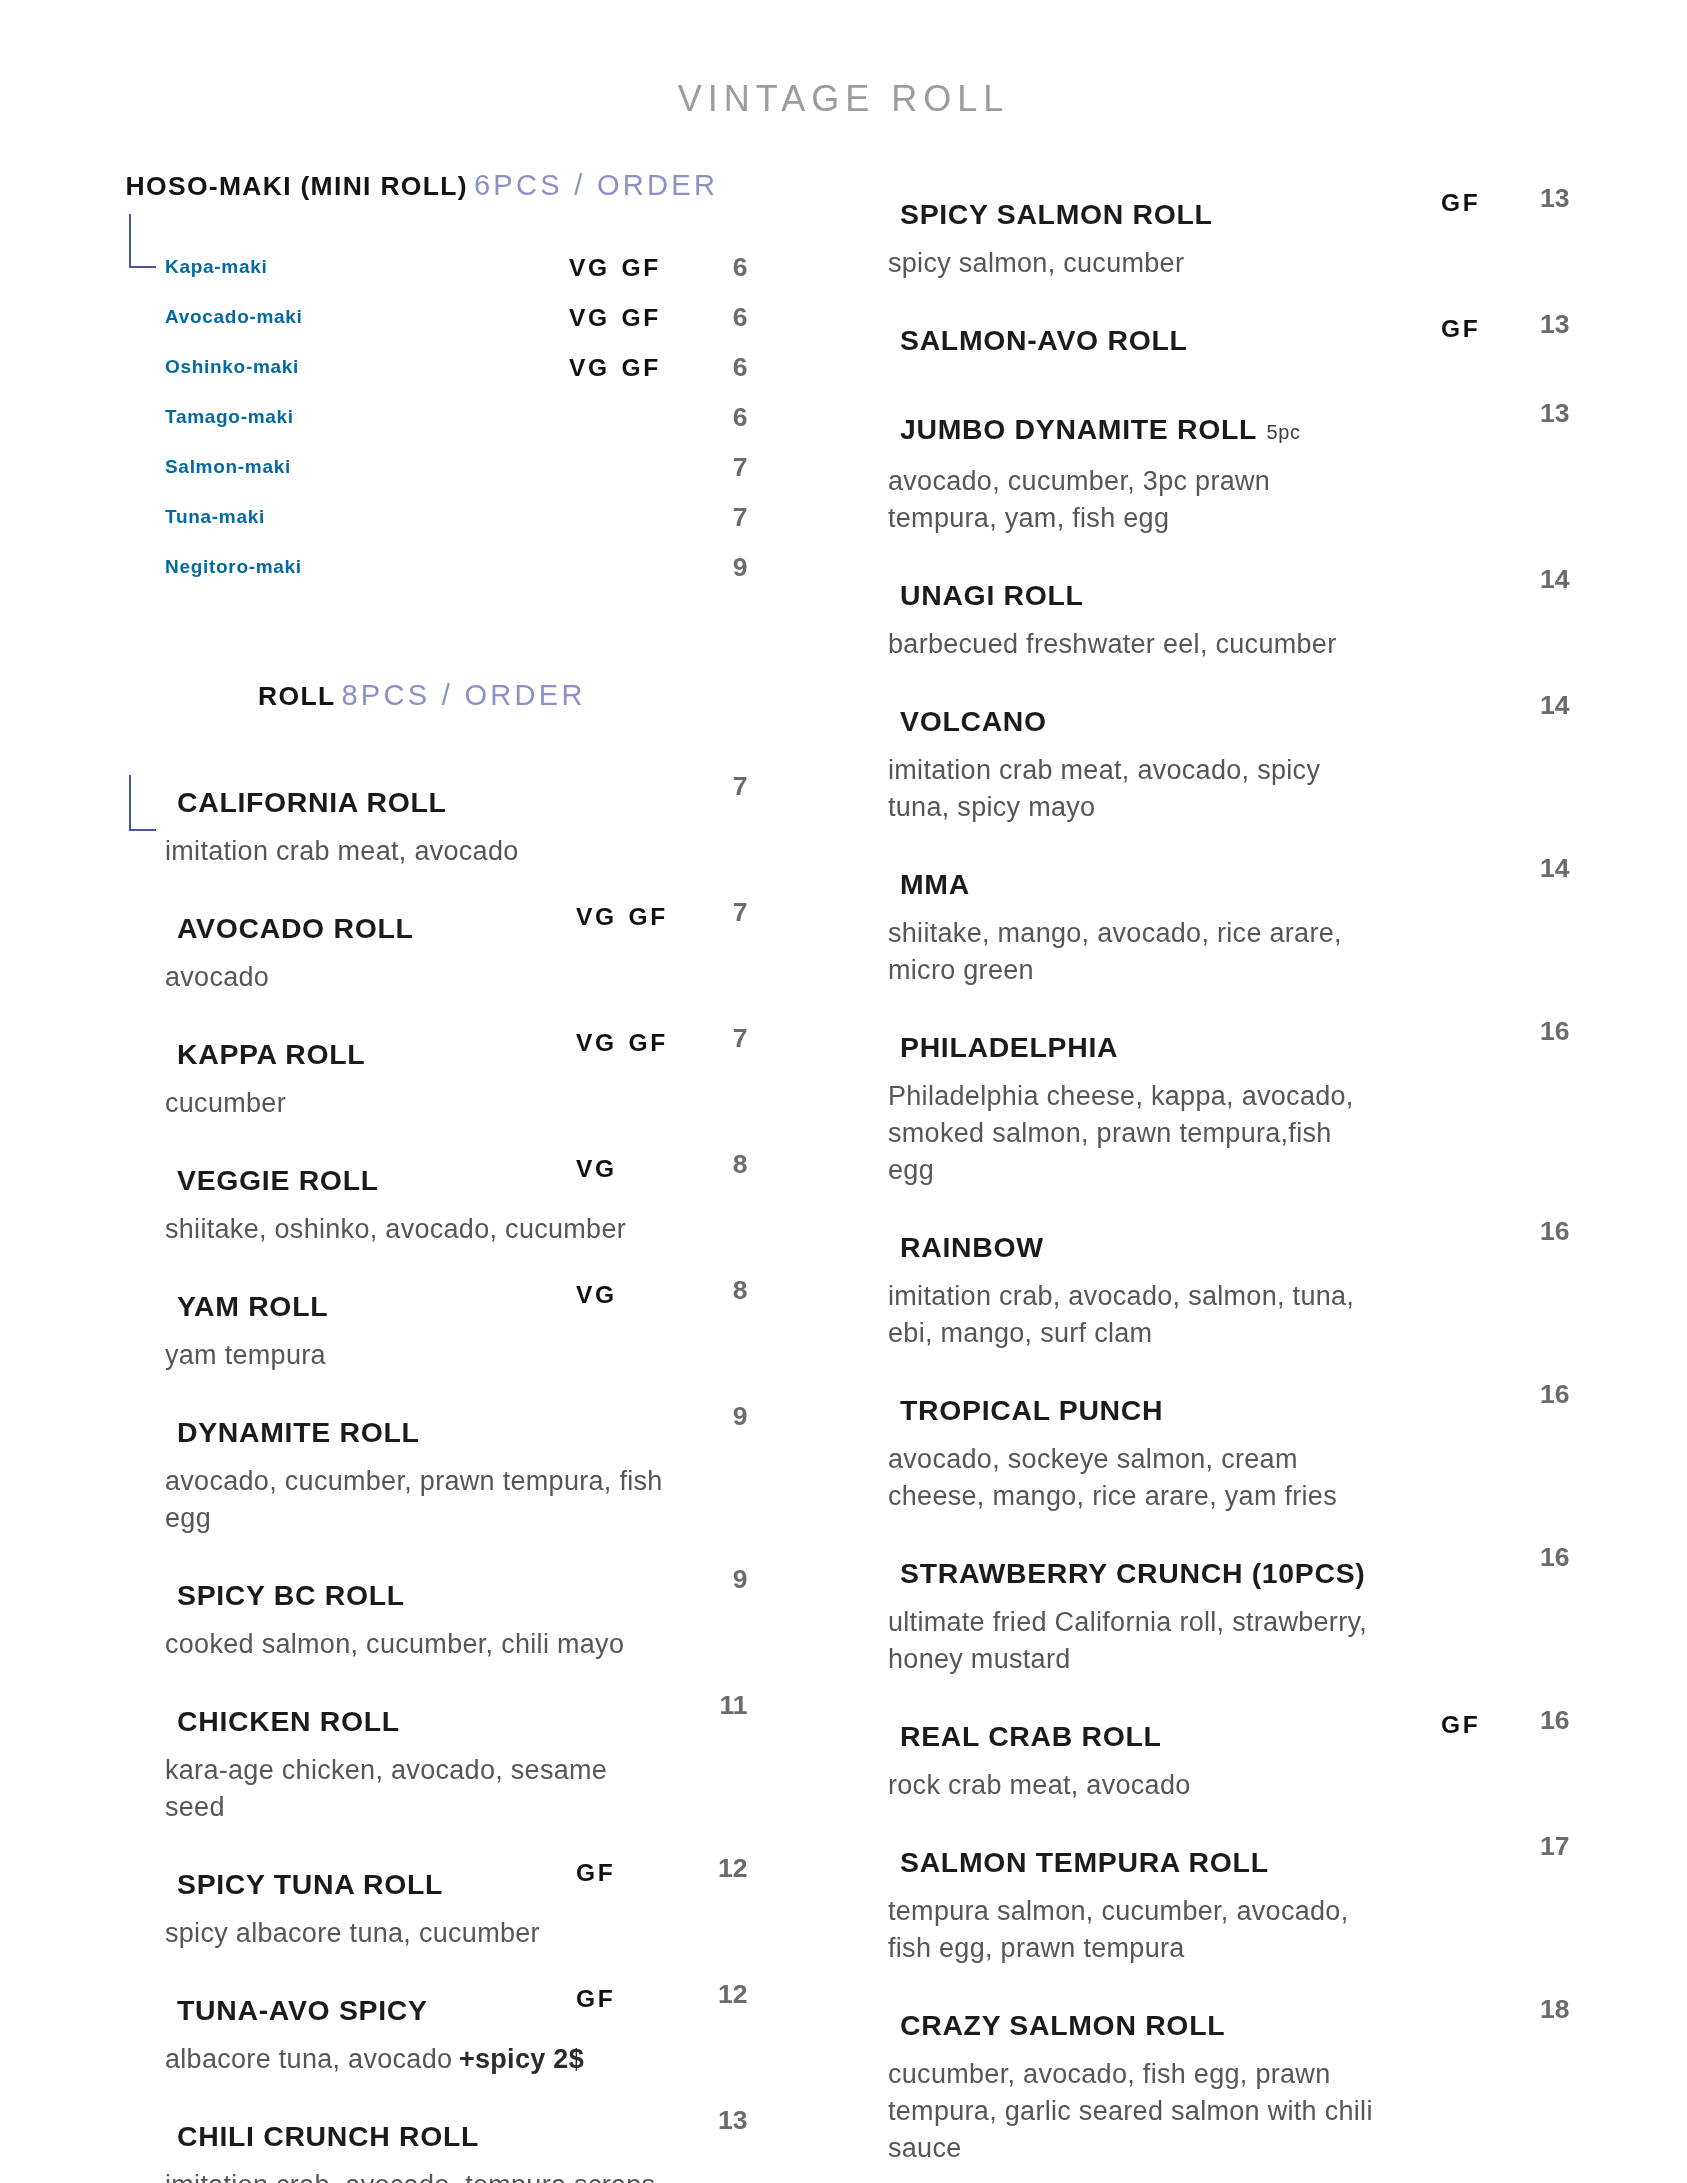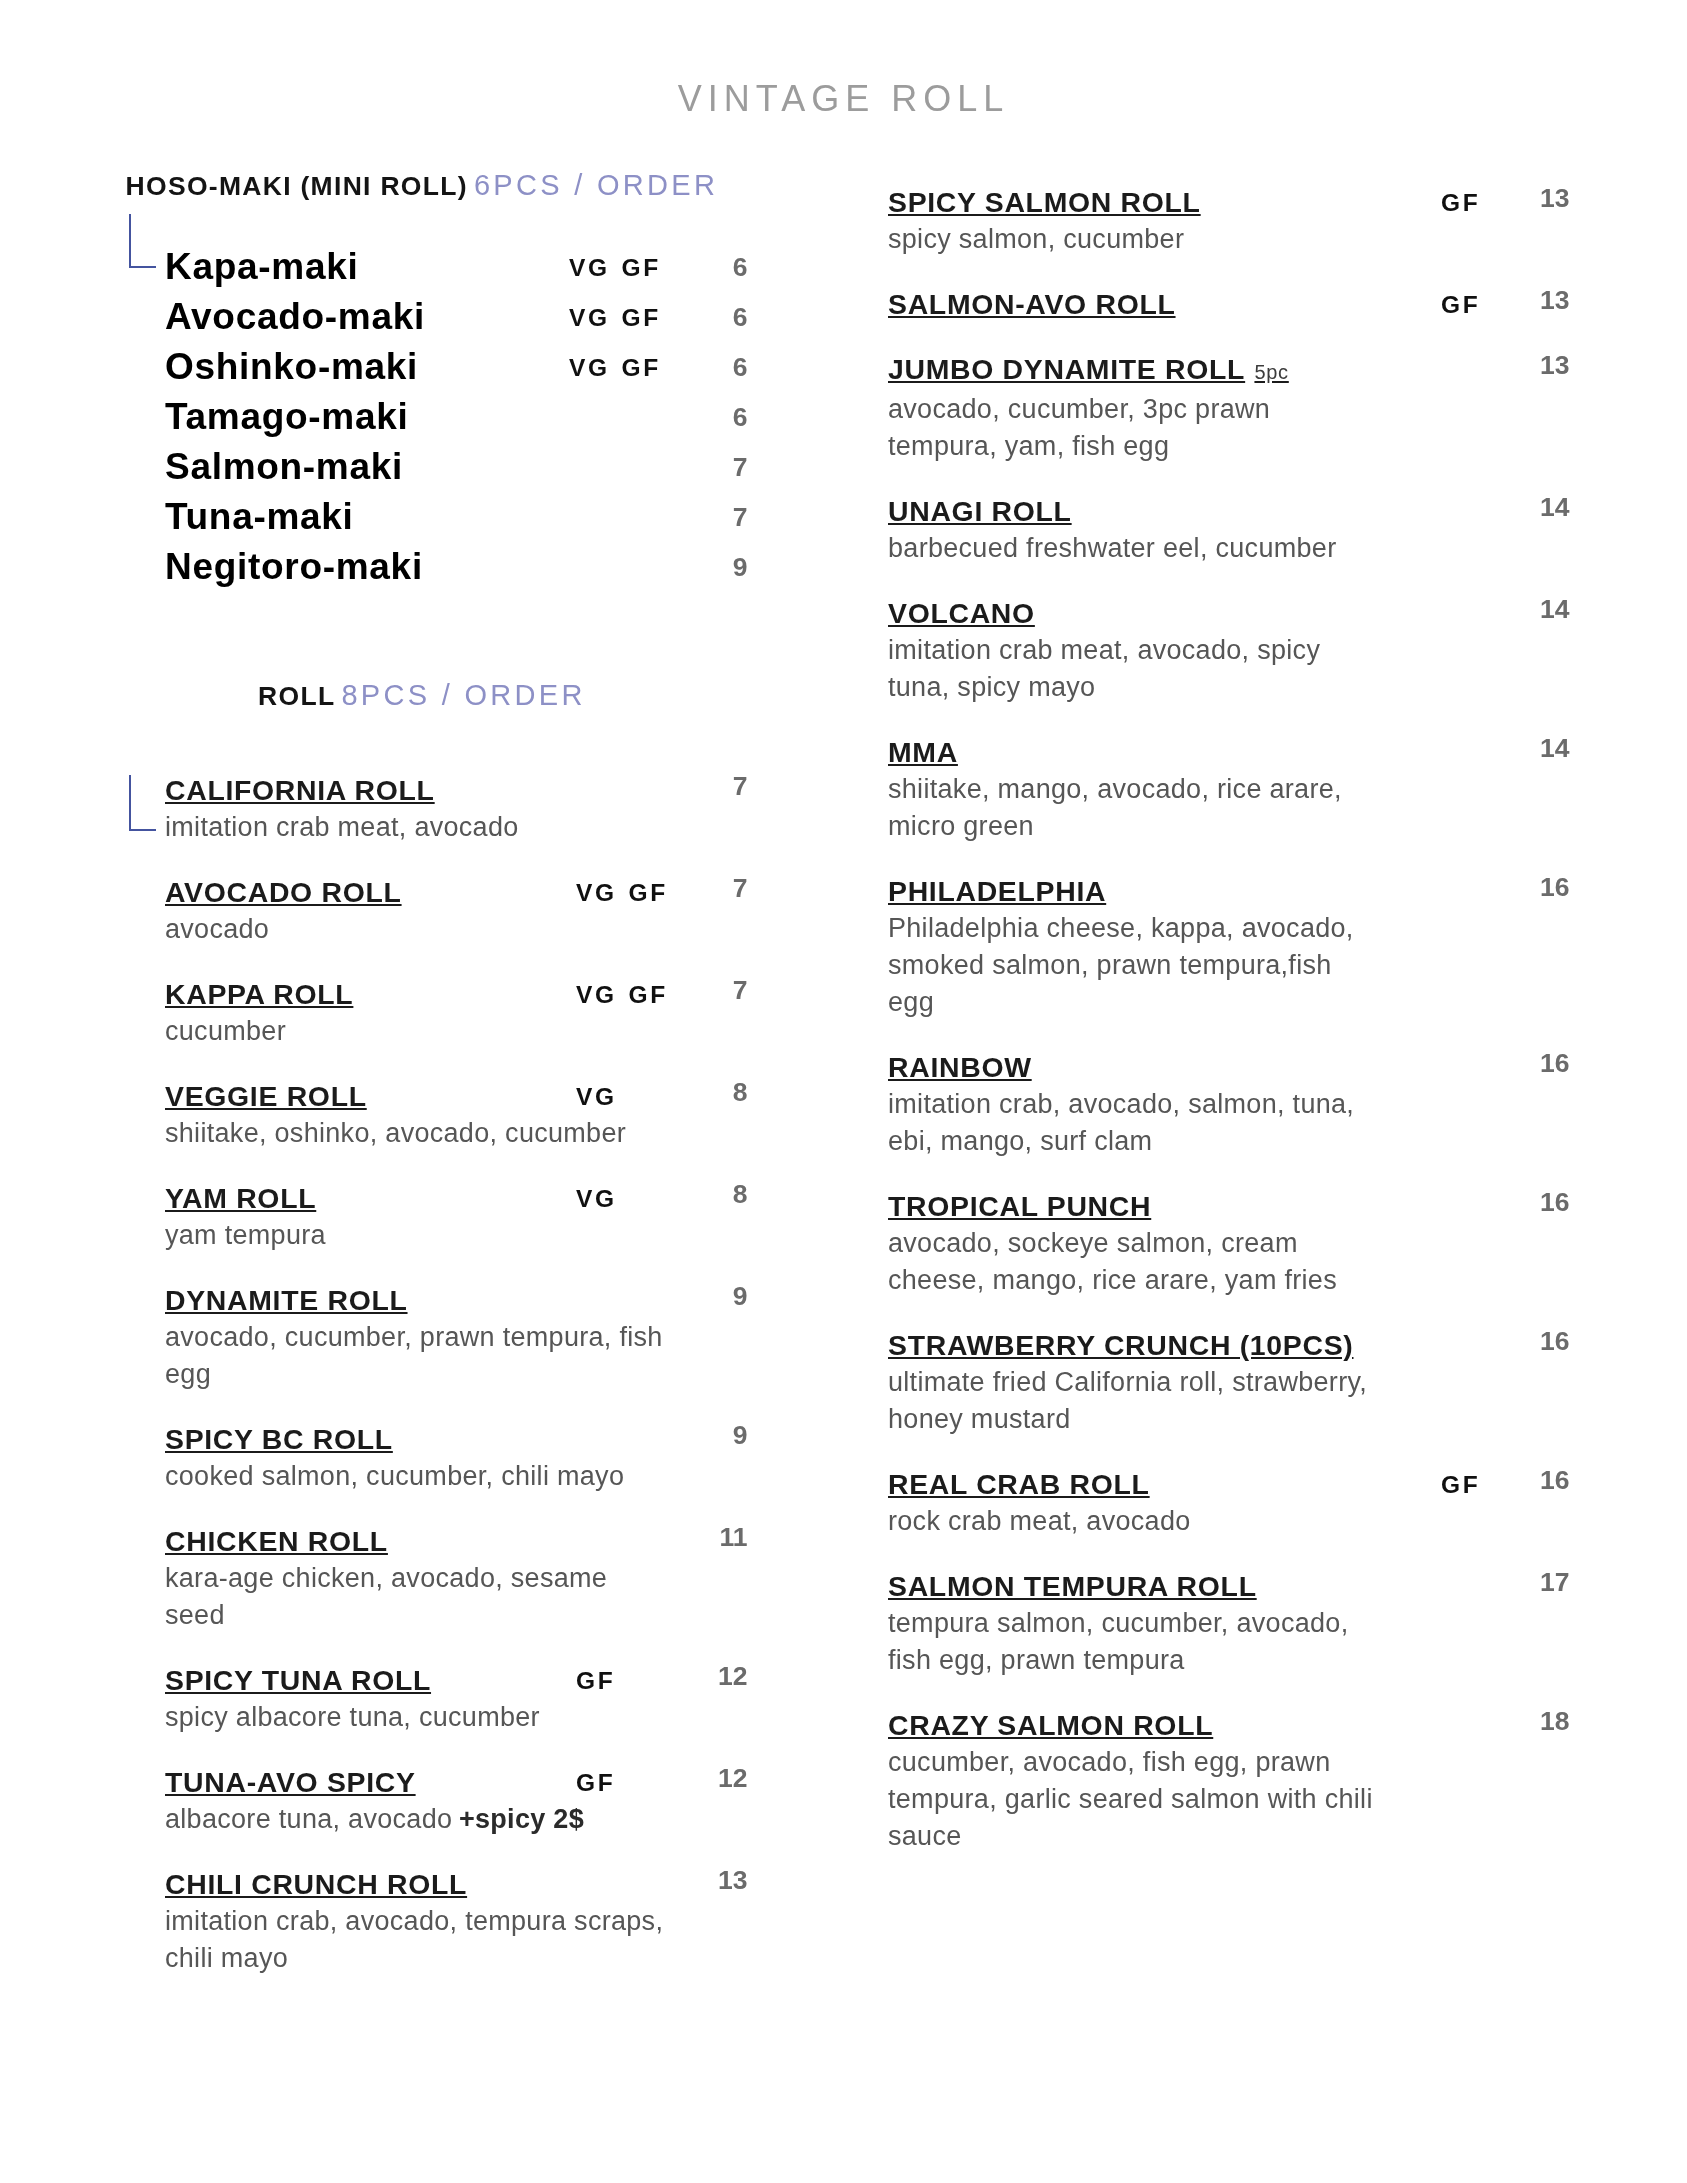--- a/index.html
+++ b/index.html
@@ -57,34 +57,34 @@
   .roll-list .tree-bracket { left: 30px; top: 2.6px;   height: 54px; }
 
   
   .maki-list { margin-top: 36px; }
   .maki-row {
     display: grid; grid-template-columns: 1fr 129px 56px;
     align-items: center; height: 50px;
   }
   .maki-name {
     padding-left: 66px;
-    font-size: 37px; font-weight: 700; letter-spacing: 0.7px; color: #000000;
+    font-size: 19px; font-weight: 700; letter-spacing: 0.7px; color: #0369a1;
   }
 
   
   .roll-list { margin-top: 56px; }
   .item { margin-bottom: 28px; }
   .item-head {
     display: grid; grid-template-columns: 1fr 122px 56px;
     align-items: start; line-height: 37px;
   }
   .col-right .item-head { grid-template-columns: 1fr 79px 56px; }
   .item-name {
-    margin: 0; font-size: 28.4px; font-weight: 700; letter-spacing: 0.7px;
-    color: #1b1b1b; line-height: 37px; text-decoration: underline;
+    margin: 12px; font-size: 28.4px; font-weight: 700; letter-spacing: 0.7px;
+    color: #1b1b1b; line-height: 37px;
   }
   .col-left .item-name, .col-left .desc { padding-left: 66px; }
   .suffix {
     font-weight: 400; color: #3c3c3c; letter-spacing: 0.7px;
     font-stretch: condensed; margin-left: 9.3px; font-size: 20px;
   }
   .badges {
     display: flex; gap: 12px; align-items: center; line-height: 37px;
     font-stretch: condensed;
   }

